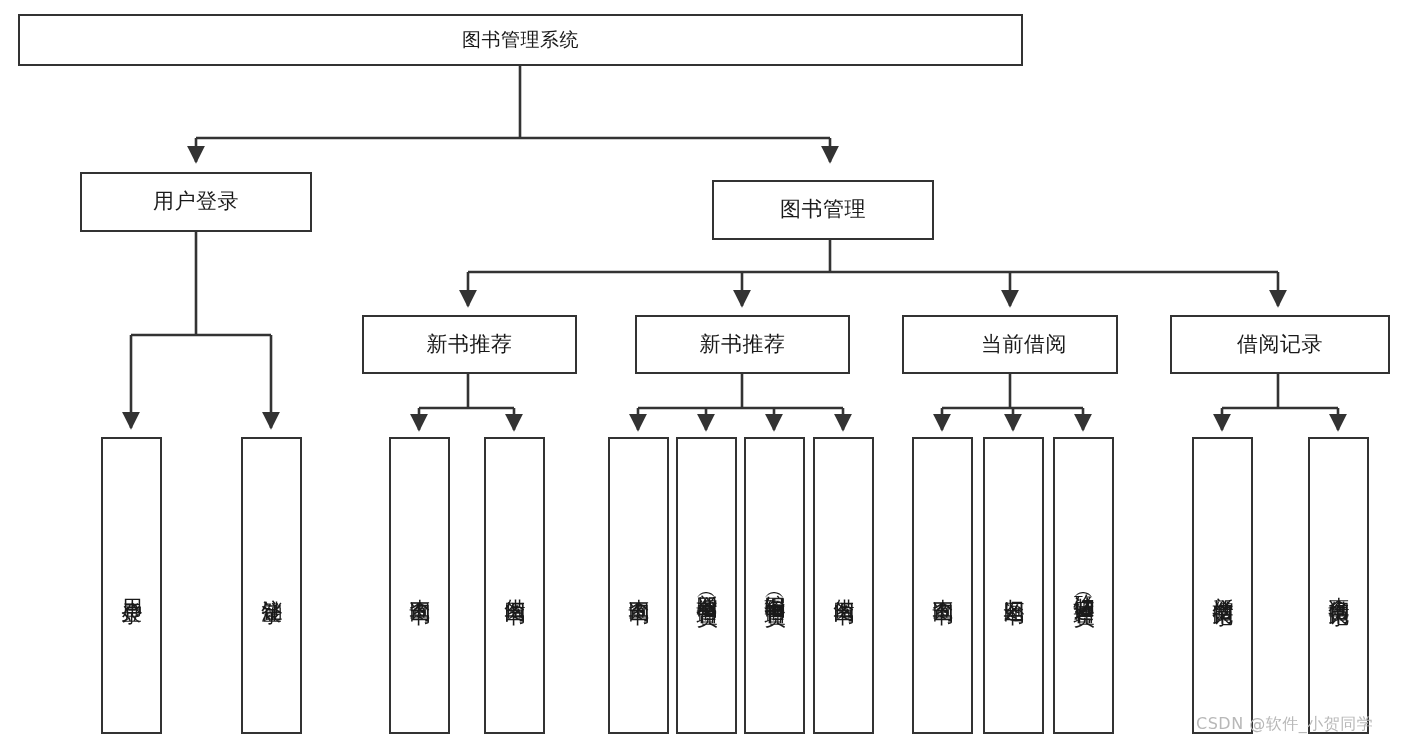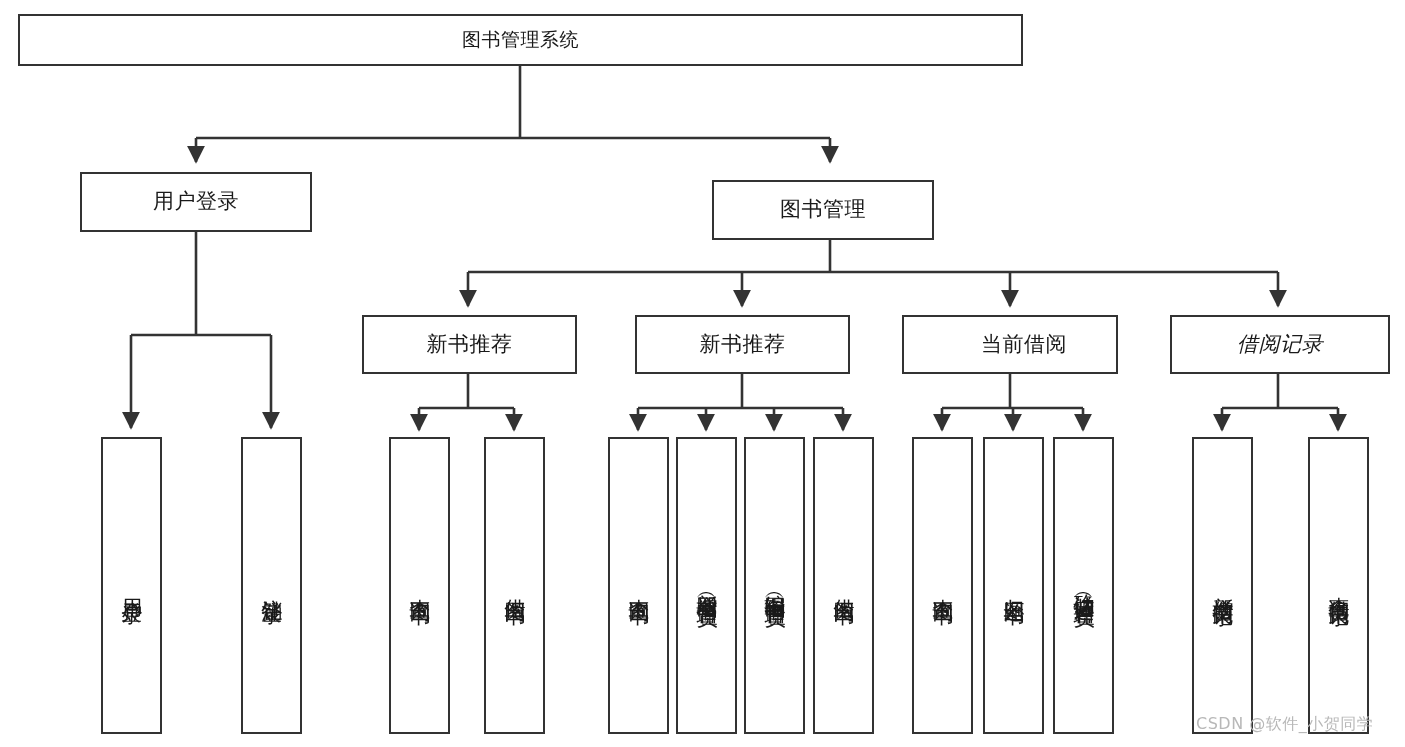--- a/index.html
+++ b/index.html
@@ -140,21 +140,21 @@
 
   <div class="node h" style="left:362px; top:315px; width:215px; height:59px;">
     <span class="lbl">新书推荐</span>
   </div>
   <div class="node h" style="left:635px; top:315px; width:215px; height:59px;">
     <span class="lbl">新书推荐</span>
   </div>
   <div class="node h" style="left:902px; top:315px; width:216px; height:59px;padding-left:28px;">
     <span class="lbl">当前借阅</span>
   </div>
-  <div class="node h" style="left:1170px; top:315px; width:220px; height:59px;font-style:italic;">
+  <div class="node h" style="left:1170px; top:315px; width:220px; height:59px;">
     <span class="lbl">借阅记录</span>
   </div>
 
   <div class="node v" style="left:101px; top:437px; width:61px; height:297px;">
     <span class="lbl">用户登录</span>
   </div>
   <div class="node v" style="left:241px; top:437px; width:61px; height:297px;">
     <span class="lbl">注销登录</span>
   </div>
 

